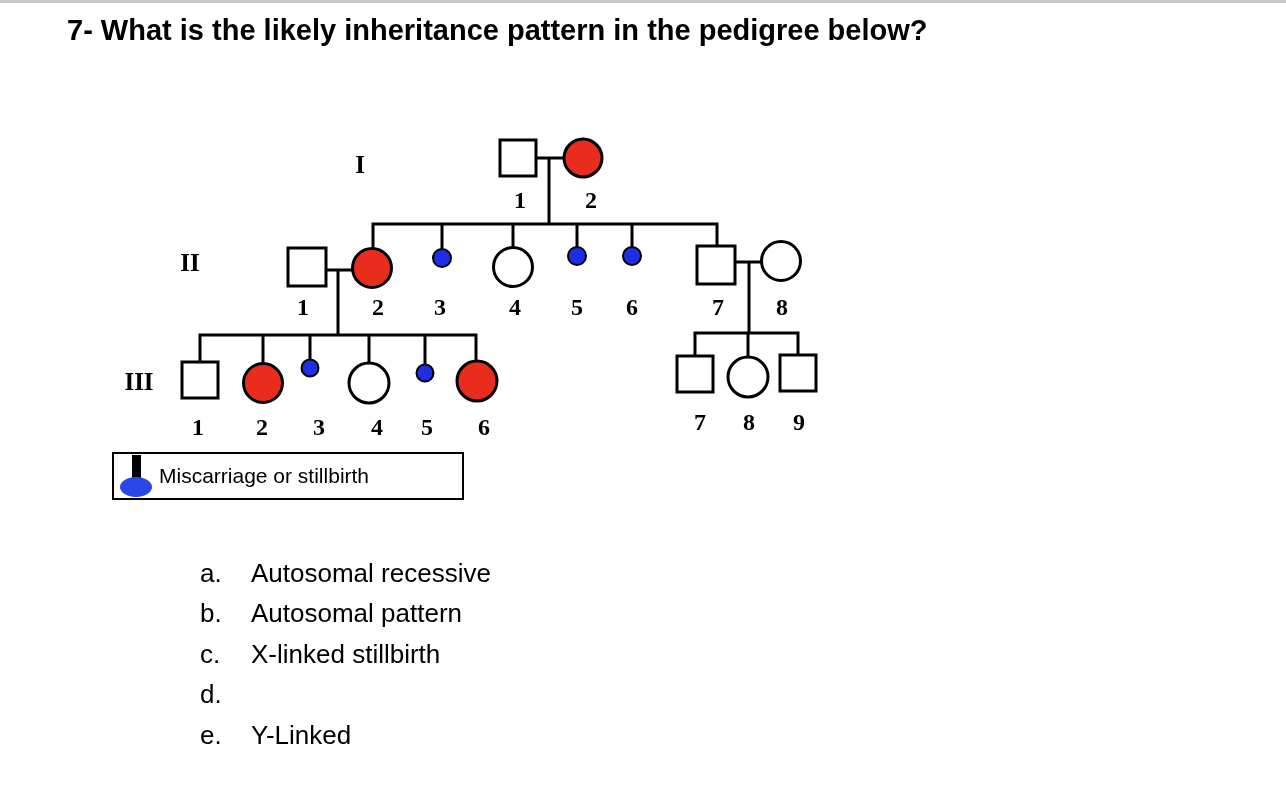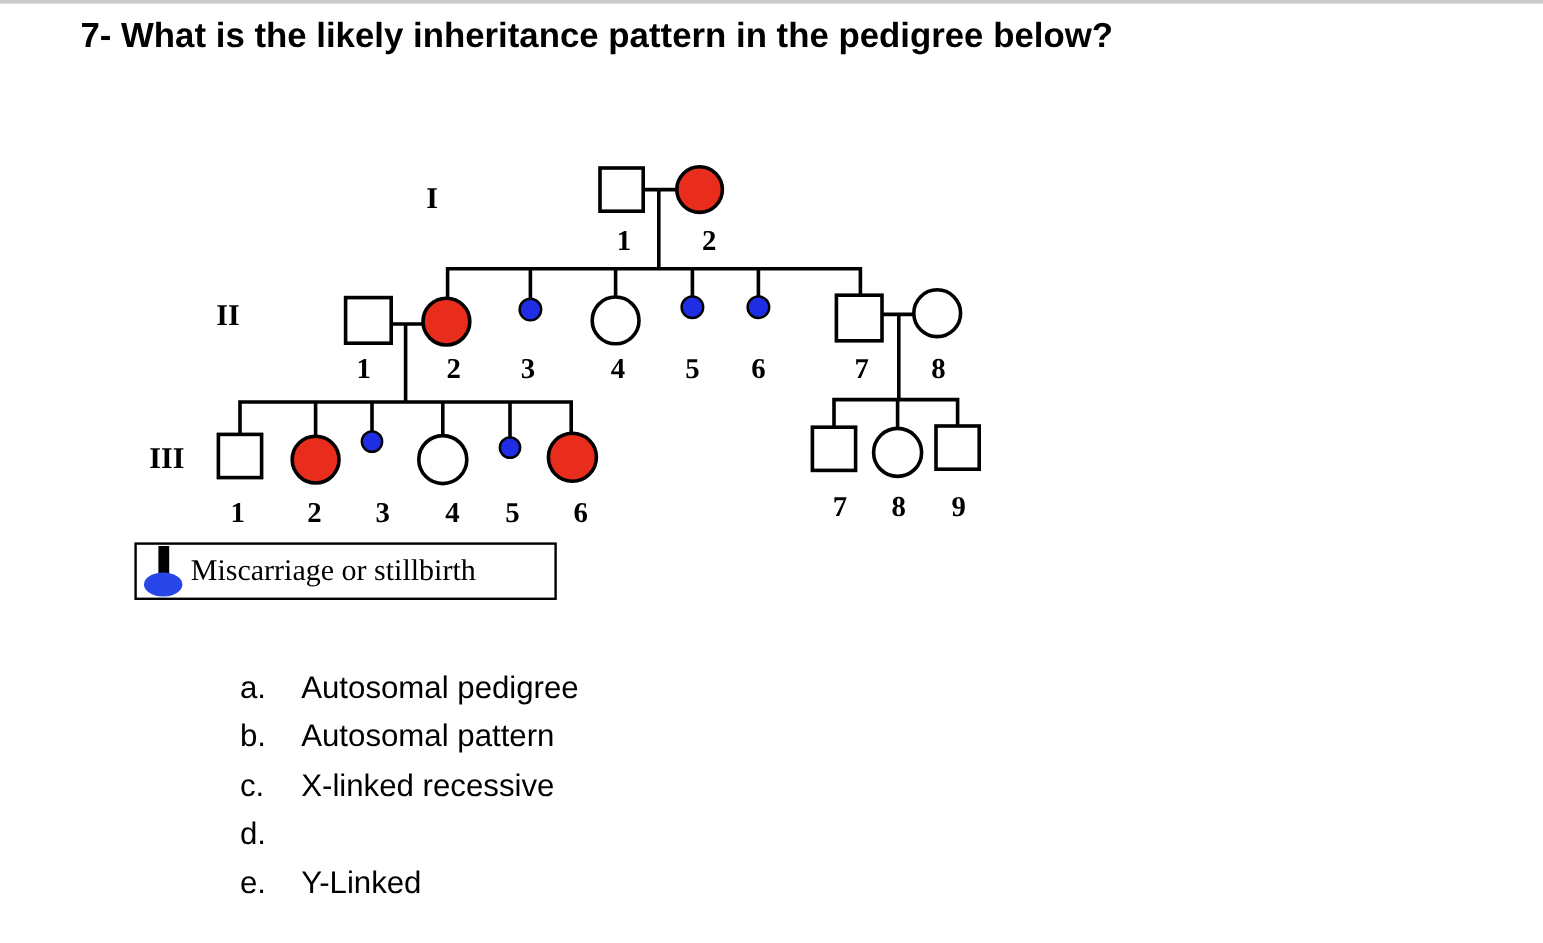--- a/index.html
+++ b/index.html
@@ -41,21 +41,21 @@
     text-anchor: middle; fill: #000;
   }
   .legend-box {
     position: absolute; left: 112px; top: 452px;
     width: 352px; height: 48px;
     border: 2px solid #000;
     box-sizing: border-box;
     display: flex; align-items: center;
   }
   .legend-symbol { width: 48px; height: 46px; flex: 0 0 48px; }
-  .legend-label { font-size: 25px; margin-left: -3px; white-space: nowrap; font-family: Liberation Serif, serif; }
+  .legend-label { font-size: 21px; margin-left: -3px; white-space: nowrap; }
   .options {
     position: absolute; left: 200px; top: 553px;
   }
   .option {
     display: flex;
     height: 40.5px; align-items: center;
     font-size: 26px;
   }
   .option .letter { width: 51px; flex: 0 0 51px; }
   .option .text { white-space: nowrap; }
@@ -133,29 +133,29 @@
   <svg class="legend-symbol" viewBox="0 0 48 46" xmlns="http://www.w3.org/2000/svg">
     <rect x="18" y="2" width="9" height="31" fill="#000"></rect>
     <ellipse cx="22" cy="34" rx="16" ry="10" fill="#2946e8"></ellipse>
   </svg>
   <span class="legend-label">Miscarriage or stillbirth</span>
 </div>
 
 <div class="options">
   <div class="option">
     <span class="letter">a.</span>
-    <span class="text">Autosomal pedigree</span>
+    <span class="text">Autosomal recessive</span>
   </div>
   <div class="option">
     <span class="letter">b.</span>
     <span class="text">Autosomal pattern</span>
   </div>
   <div class="option">
     <span class="letter">c.</span>
-    <span class="text">X-linked recessive</span>
+    <span class="text">X-linked stillbirth</span>
   </div>
   <div class="option">
     <span class="letter">d.</span>
   </div>
   <div class="option">
     <span class="letter">e.</span>
     <span class="text">Y-Linked</span>
   </div>
 </div>
 

